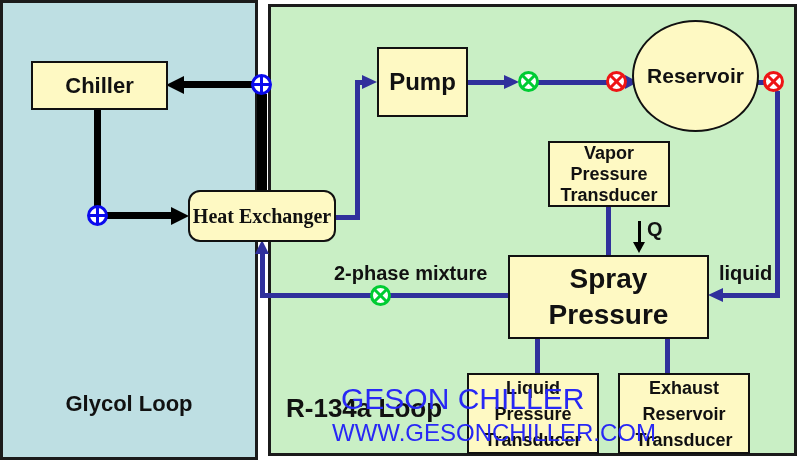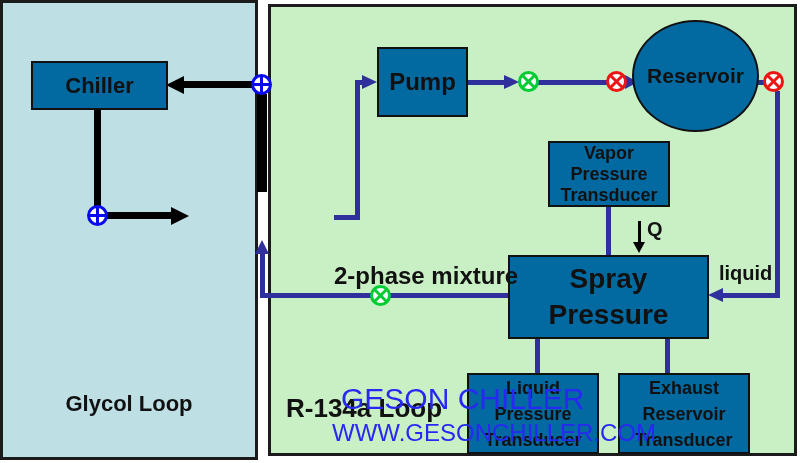--- a/index.html
+++ b/index.html
@@ -2,21 +2,21 @@
 <html style="--glycol-panel-fill: #bedfe3; --r134a-panel-fill: #c9efc5; --refrigerant-line: #30309c; --valve-blue: #0a0aee; --valve-green: #00cc33; --valve-red: #ee1515; --watermark-blue: #2828f5;"><head>
 <meta charset="utf-8">
 <style>
   html,body{margin:0;padding:0;background:#fff;}
   .stage{position:relative;width:800px;height:463px;background:#fff;overflow:hidden;
          font-family:"Liberation Sans", sans-serif;}
   .panel{position:absolute;box-sizing:border-box;border:3px solid #1b1b1b;z-index:0;}
   .panel.glycol{left:0;top:0;width:258px;height:460px;background:var(--glycol-panel-fill,#bedfe3);}
   .panel.r134a{left:268px;top:4px;width:529px;height:452px;background:var(--r134a-panel-fill,#c9efc5);}
 
-  .node{position:absolute;box-sizing:border-box;background:#0369a1;border:2.5px solid #111;
+  .node{position:absolute;box-sizing:border-box;background:#fef9c3;border:2.5px solid #111;
         display:flex;align-items:center;justify-content:center;text-align:center;
         font-weight:bold;color:#111;z-index:3;}
   .pipe{position:absolute;z-index:2;}
   .pipe.black{background:#000;}
   .pipe.blue{background:var(--refrigerant-line,#30309c);}
   .ah{position:absolute;width:0;height:0;z-index:2;}
 
   .valve{position:absolute;width:15px;height:15px;border:3.5px solid var(--vc,#00f);
          border-radius:50%;background:#fff;z-index:5;}
   .valve .vbar{position:absolute;background:var(--vc,#00f);}
@@ -67,20 +67,23 @@
   <div class="pipe blue" style="left:535px;top:337px;width:5px;height:37px;"></div>
   <div class="pipe blue" style="left:665px;top:337px;width:5px;height:37px;"></div>
 
   <div class="pipe black" style="left:638px;top:221px;width:3px;height:23px;"></div>
   <div class="ah" style="left:633px;top:242px;border-left:6px solid transparent;border-right:6px solid transparent;border-top:11px solid #000;"></div>
   <div class="lbl" style="left:647px;top:218px;font-size:20px;">Q</div>
 
   <div class="node" style="left:31px;top:61px;width:137px;height:49px;font-size:22px;">
     <span>Chiller</span>
   </div>
+  <div class="node" style="left:188px;top:190px;width:148px;height:52px;border-radius:12px;font-size:20px;font-family:'Liberation Serif',serif;">
+    <span>Heat Exchanger</span>
+  </div>
   <div class="node" style="left:377px;top:47px;width:91px;height:70px;font-size:24px;">
     <span>Pump</span>
   </div>
   <div class="node" style="left:632px;top:20px;width:127px;height:112px;border-radius:50%;font-size:21px;">
     <span>Reservoir</span>
   </div>
   <div class="node" style="left:548px;top:141px;width:122px;height:66px;font-size:18px;line-height:21px;justify-content:flex-end;">
     <span>Vapor Pressure Transducer</span>
   </div>
   <div class="node" style="left:508px;top:255px;width:201px;height:84px;font-size:28px;line-height:36px;">
@@ -111,21 +114,21 @@
   </div>
   <div class="valve cross" style="left:763px;top:71px;--vc:var(--valve-red,#ee1515);">
     <span class="vbar h"></span>
       <span class="vbar v"></span>
   </div>
   <div class="valve cross" style="left:370px;top:285px;--vc:var(--valve-green,#00cc33);">
     <span class="vbar h"></span>
       <span class="vbar v"></span>
   </div>
 
-  <div class="lbl" style="left:334px;top:262px;font-size:24px;">2-phase mixture</div>
+  <div class="lbl" style="left:334px;top:262px;font-size:20px;">2-phase mixture</div>
   <div class="lbl" style="left:719px;top:262px;font-size:20px;">liquid</div>
   <div class="lbl" style="left:10px;top:391px;width:238px;text-align:center;font-size:22px;">Glycol Loop</div>
   <div class="lbl" style="left:286px;top:393px;font-size:26px;">R-134a Loop</div>
 
   <div class="watermark" style="left:341px;top:382px;font-size:30px;">GESON CHILLER</div>
   <div class="watermark" style="left:332px;top:419px;font-size:24px;">WWW.GESONCHILLER.COM</div>
 
 </div>
 
 </body></html>

